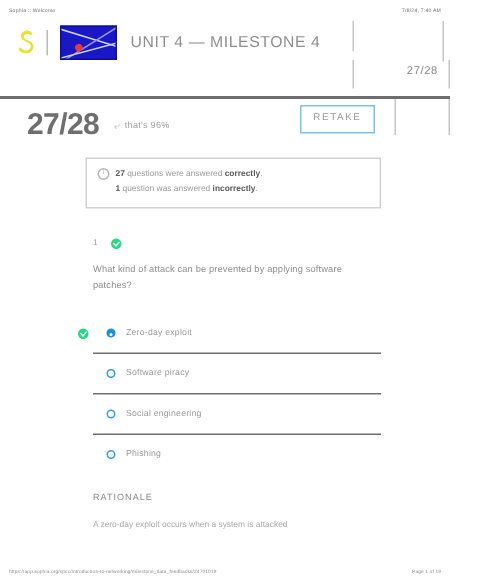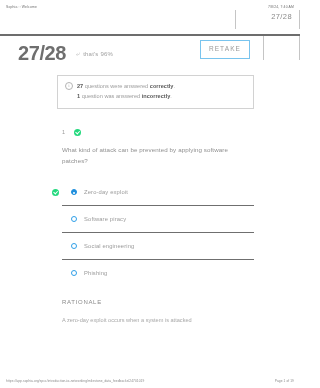--- a/index.html
+++ b/index.html
@@ -314,20 +314,34 @@
 </head>
 <body>
 
 <div class="print-bar">
   <span>Sophia :: Welcome</span>
   <span>7/8/24, 7:40 AM</span>
 </div>
 
 <div class="page">
 
+  <div class="app-header">
+    <div class="logo-s">
+      <svg width="14" height="18" viewBox="0 0 14 18">
+        <path d="M11.5 3.2C10.3 1.6 8.3 1 6.6 1.6 4.6 2.3 3.5 4.3 4.1 6c.5 1.5 2 2.2 3.4 2.8 1.5.6 2.7 1.2 3 2.4.4 1.6-1 3.2-2.8 3.4-1.7.2-3.2-.7-3.9-2.1l-1.6 1.3c1.2 1.9 3.4 3 5.7 2.7 2.7-.3 4.8-2.6 4.3-5.2-.4-2-2.2-2.9-3.8-3.5C7 7.3 6 6.8 5.8 5.8c-.2-1 .7-2 1.9-2.2 1.1-.2 2.2.3 2.8 1.2z" fill="#e8e22a"></path>
+      </svg>
+    </div>
+    <div class="hdr-divider"></div>
+    <div class="thumb">
+        <i></i>
+      </div>
+    <div class="unit-title">UNIT 4 — MILESTONE 4</div>
+    <div class="hdr-rule r1"></div>
+    <div class="hdr-rule r2"></div>
+  </div>
 
   <div class="score-pill-row">
     <div class="pill-rule a"></div>
     <div class="pill-rule b"></div>
     <div class="score-pill">27/28</div>
   </div>
 
   <div class="hr-main"></div>
 
   <div class="score-row">

